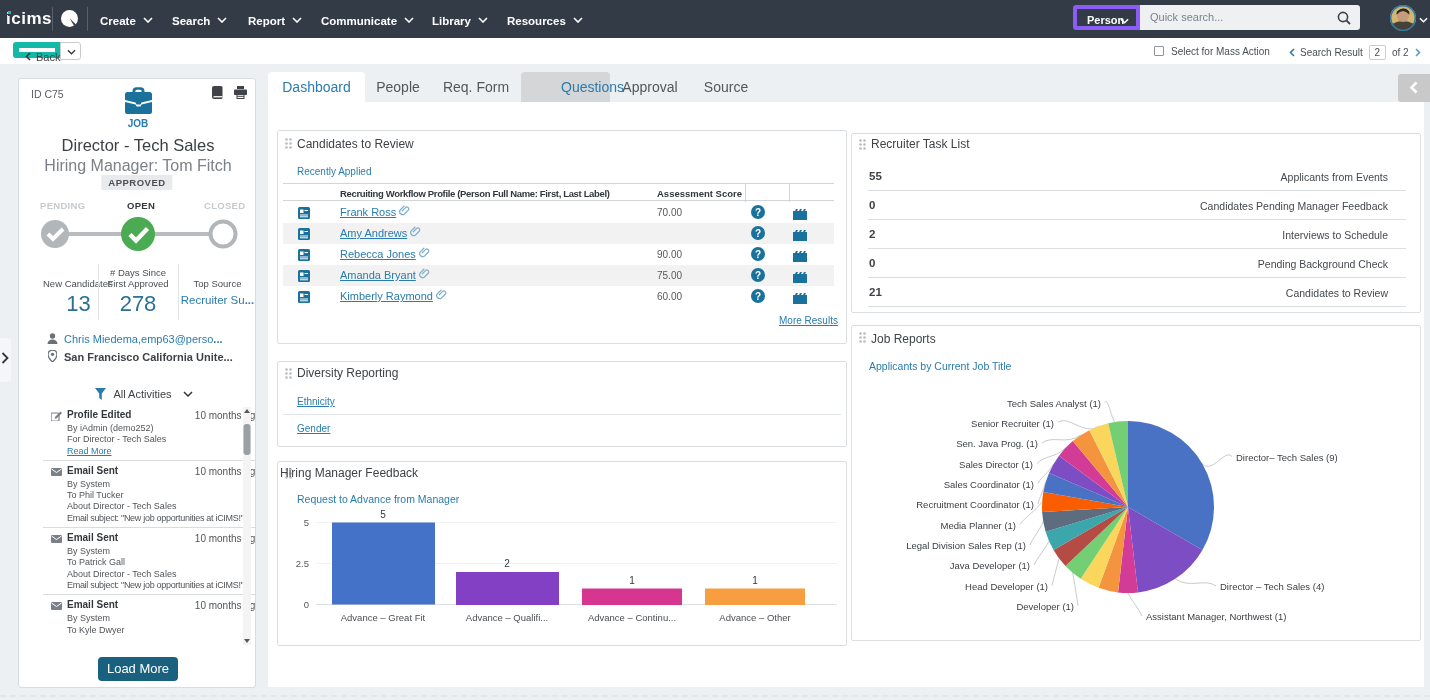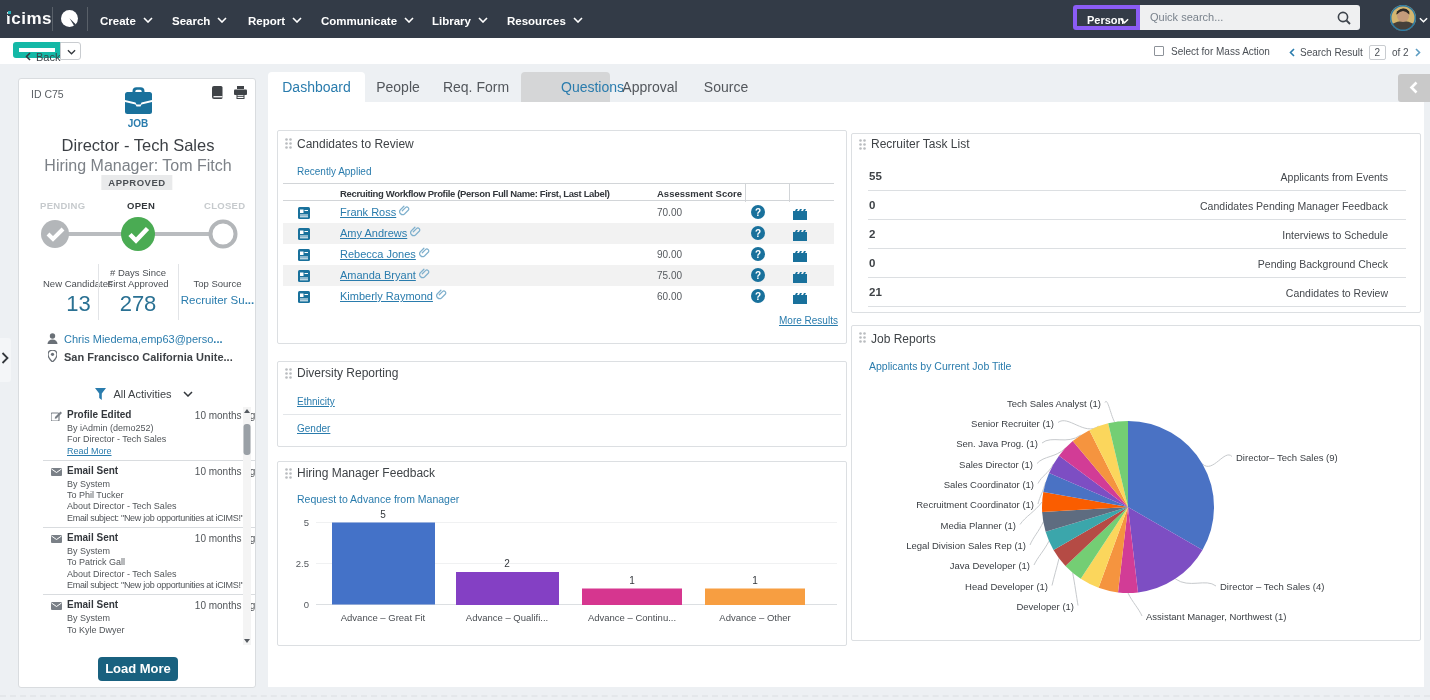--- a/index.html
+++ b/index.html
@@ -39,21 +39,21 @@
 .statnum { font-size:22px; color:#2a7193; }
 .vline { position:absolute; width:1px; background:#e2e4e7; }
 #contact1 { position:absolute; left:45px; top:254px; font-size:11px; font-weight:normal; white-space:nowrap; }
 #contact2 { position:absolute; left:45px; top:272px; font-size:11px; font-weight:bold; color:#3e4246; white-space:nowrap; }
 #filterrow { position:absolute; left:0; top:309px; width:238px; text-align:center; font-size:11px; color:#3e4246;padding-left:12px; }
 #actlist { position:absolute; left:0; top:326px; width:238px; height:242px; overflow:hidden;margin-left:24px; }
 .actitem { position:relative; border-bottom:1px solid #d9dcdf; padding:4px 10px 3px 24px; }
 .acttitle { font-size:10px; font-weight:bold; color:#33373c; line-height:12px; }
 .actago { position:absolute; right:20px; top:5px; font-size:10px; font-weight:normal; color:#515559; }
 .actbody { font-size:9px; color:#515559; line-height:11.3px; margin-top:2px; white-space:nowrap; overflow:hidden; }
-#loadmore { position:absolute; left:79px; top:578px; width:80px; height:24px; background:#19617f; color:#fff; font-size:13px; font-weight:bold; text-align:center; line-height:24px; border-radius:4px; }
+#loadmore { position:absolute; left:79px; top:578px; width:80px; height:24px; background:#19617f; color:#fff; font-size:13px; font-weight:normal; text-align:center; line-height:24px; border-radius:4px; }
 #scrollbar { position:absolute; right:4px; top:328px; width:8px; height:238px; }
 
 
 #maincont { position:absolute; left:268px; top:102px; width:1156px; height:585px; background:#fff; }
 .tab { position:absolute; top:72px; height:30px; line-height:31px; font-size:14px; color:#53575c; text-align:center; }
 #tab-dash { left:268px; width:97px; background:#fff; border-radius:4px 4px 0 0; color:#2a7cad; }
 #tab-q { left:521px; width:89px; background:#d5d6d7; border-radius:4px 4px 0 0; color:#2a7cad;padding-left:40px; }
 #collapsebtn { position:absolute; left:1398px; top:74px; width:32px; height:28px; background:#c9c9c9; border-radius:3px 0 0 3px; }
 
 
@@ -410,21 +410,21 @@
 <svg style="position:absolute;left:285px;top:468px" width="7" height="13" viewBox="0 0 7 13">
     <g fill="#b9bcbf">
       <circle cx="1.5" cy="1.5" r="1.3"></circle>
       <circle cx="5.5" cy="1.5" r="1.3"></circle>
       <circle cx="1.5" cy="5.5" r="1.3"></circle>
       <circle cx="5.5" cy="5.5" r="1.3"></circle>
       <circle cx="1.5" cy="9.5" r="1.3"></circle>
       <circle cx="5.5" cy="9.5" r="1.3"></circle>
     </g>
   </svg>
-<div class="ptitle" style="left:297px;top:466px;">Hiring Manager Feedback</div>
+<div class="ptitle" style="left:280px;top:466px;">Hiring Manager Feedback</div>
 <a class="lk" style="position:absolute;left:297px;top:493px;font-size:10.5px;" href="#">Request to Advance from Manager</a>
 <svg style="position:absolute;left:277px;top:505px" width="570px" height="120" viewBox="0 0 570 120">
   <g font-family="Liberation Sans" font-size="9.5" fill="#55595e">
     <text x="32" y="21" text-anchor="end">5</text>
     <text x="32" y="62" text-anchor="end">2.5</text>
     <text x="32" y="103" text-anchor="end">0</text>
   </g>
   <line x1="39" y1="17.5" x2="560" y2="17.5" stroke="#f0f1f2" stroke-width="1"></line>
   <line x1="39" y1="58.5" x2="560" y2="58.5" stroke="#f0f1f2" stroke-width="1"></line>
   <line x1="39" y1="99.5" x2="560" y2="99.5" stroke="#dcdfe2" stroke-width="1"></line>

